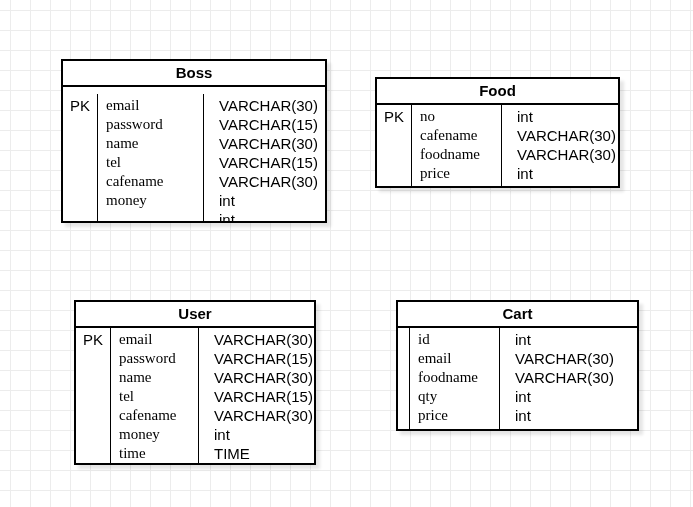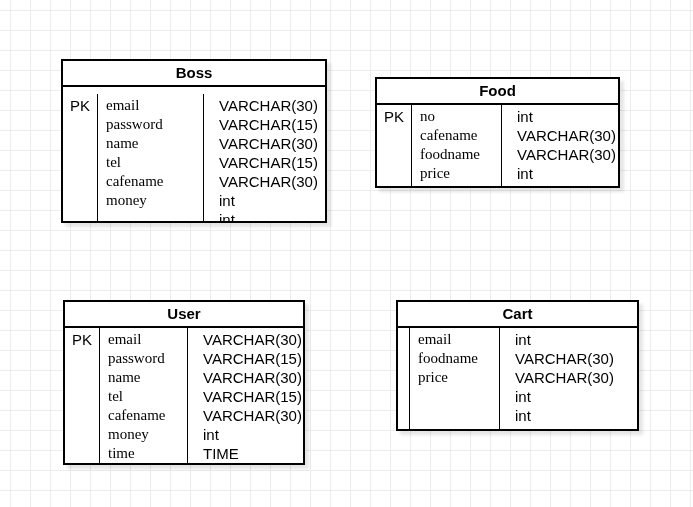--- a/index.html
+++ b/index.html
@@ -73,21 +73,21 @@
   }
   
   #table-boss{left:61px;top:59px;width:266px;height:164px;gap:7px;}
   #table-boss .er-pk{width:35px;}
   #table-boss .er-attrs{width:106px;}
 
   #table-food{left:375px;top:77px;width:245px;height:111px;}
   #table-food .er-pk{width:35px;}
   #table-food .er-attrs{width:90px;}
 
-  #table-user{left:63px;top:300px;width:242px;height:165px;}
+  #table-user{left:74px;top:300px;width:242px;height:165px;}
   #table-user .er-pk{width:35px;}
   #table-user .er-attrs{width:88px;}
 
   #table-cart{left:396px;top:300px;width:243px;height:131px;}
   #table-cart .er-pk{width:12px;}
   #table-cart .er-attrs{width:90px;}
 </style>
 </head>
 <body>
 
@@ -167,22 +167,24 @@
     </div>
   </div>
 
   <div id="table-cart" class="er-table">
     <div class="er-title">Cart</div>
     <div class="er-body">
       <div class="er-col er-pk">
         <div class="er-line"></div>
       </div>
       <div class="er-col er-attrs">
+          <div class="er-line">id</div>
           <div class="er-line">email</div>
           <div class="er-line">foodname</div>
+          <div class="er-line">qty</div>
           <div class="er-line">price</div>
         </div>
       <div class="er-col er-types">
           <div class="er-line">int</div>
           <div class="er-line">VARCHAR(30)</div>
           <div class="er-line">VARCHAR(30)</div>
           <div class="er-line">int</div>
           <div class="er-line">int</div>
         </div>
     </div>

